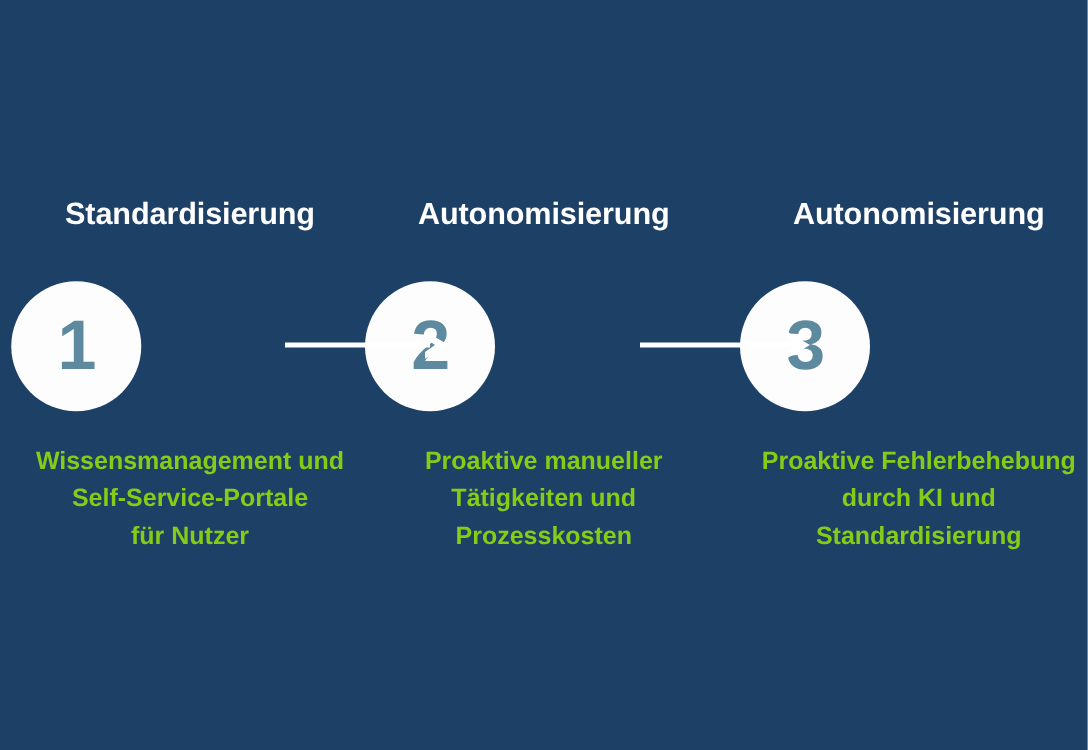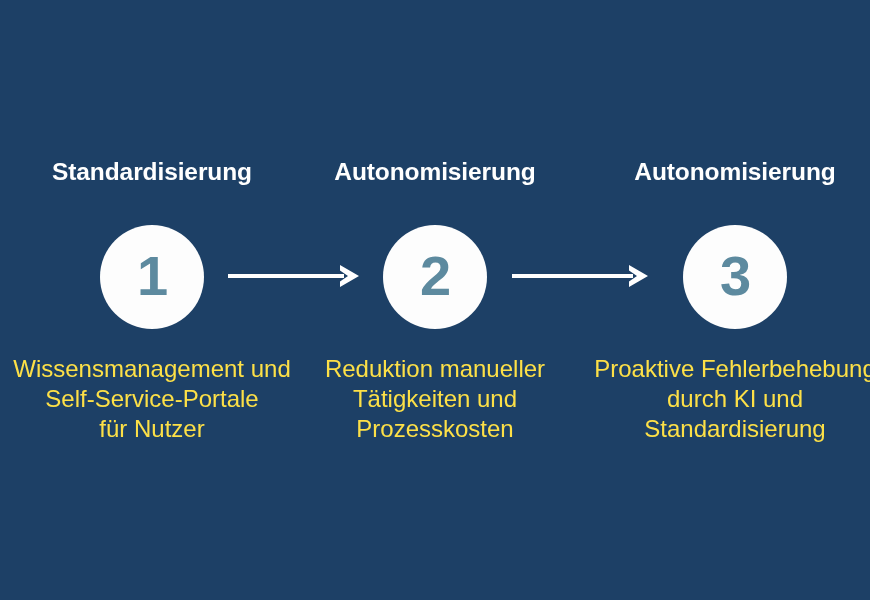--- a/index.html
+++ b/index.html
@@ -17,21 +17,20 @@
     width: 870px;
     height: 600px;
     background: #1d4066;
   }
   .stage-col {
     position: absolute;
     top: 160px;
     width: 286px;
     display: flex;
     flex-direction: column;
-    align-items: center;
   }
   #col-1 { left: 9px; }
   #col-2 { left: 292px; }
   #col-3 { left: 592px; }
 
   .stage-title {
     font-size: 24.5px;
     font-weight: bold;
     color: #ffffff;
     letter-spacing: -0.1px;
@@ -53,23 +52,23 @@
   .circle-number {
     font-size: 56px;
     font-weight: bold;
     color: #5d8a9f;
     line-height: 1;
     margin-top: -3px;
     letter-spacing: -1px;
   }
   .stage-desc {
     margin-top: 25px;
-    font-size: 24px;
-    font-weight: 400;
-    color: #fde047;
+    font-size: 20px;
+    font-weight: 700;
+    color: #84cc16;
     line-height: 30px;
     text-align: center;
     white-space: pre-line;
     width: 286px;
   }
 
   .arrow {
     position: absolute;
     top: 262px;
     height: 28px;
@@ -91,21 +90,21 @@
     <div class="stage-desc">Wissensmanagement und
 Self-Service-Portale
 für Nutzer</div>
   </div>
 
   <div class="stage-col" id="col-2">
     <div class="stage-title">Autonomisierung</div>
     <div class="circle-wrap">
       <span class="circle-number">2</span>
     </div>
-    <div class="stage-desc">Reduktion manueller
+    <div class="stage-desc">Proaktive manueller
 Tätigkeiten und
 Prozesskosten</div>
   </div>
 
   <div class="stage-col" id="col-3">
     <div class="stage-title">Autonomisierung</div>
     <div class="circle-wrap">
       <span class="circle-number">3</span>
     </div>
     <div class="stage-desc">Proaktive Fehlerbehebung

